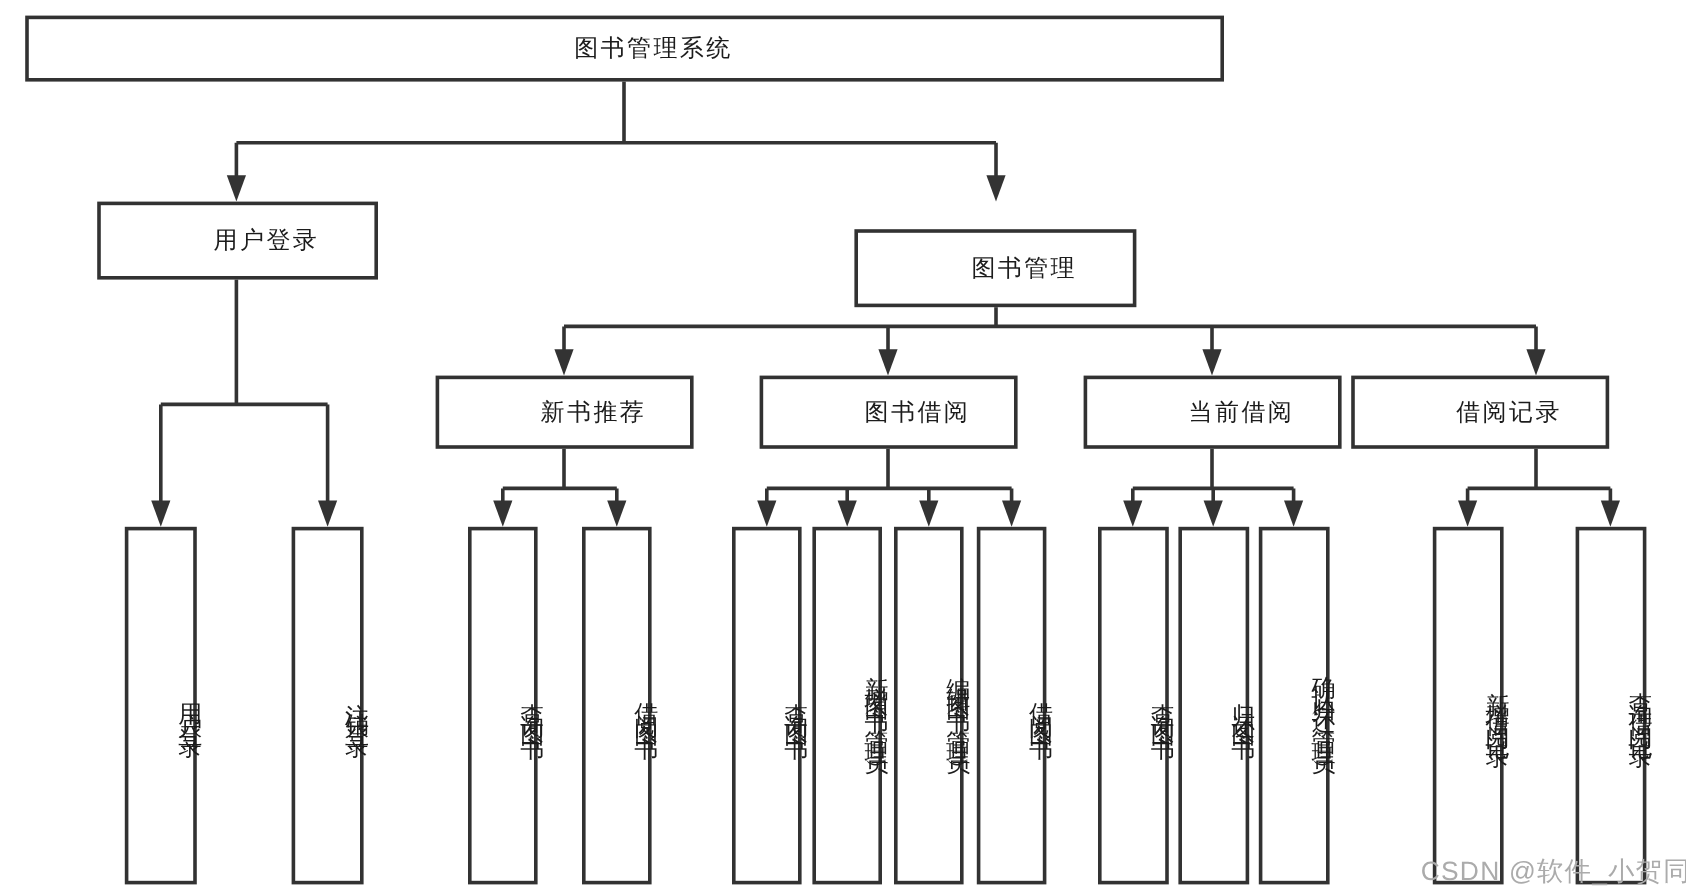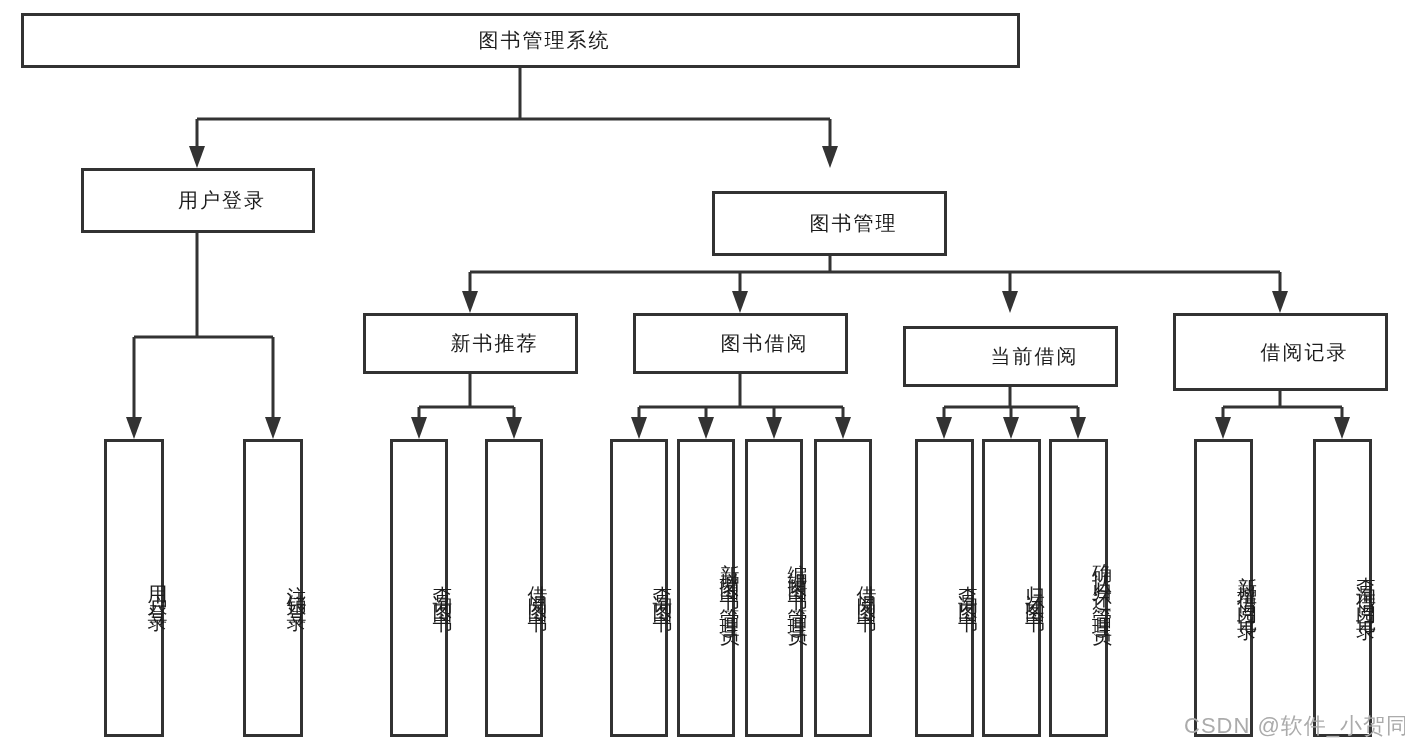--- a/index.html
+++ b/index.html
@@ -97,22 +97,22 @@
     </g>
   </svg>
 
   <div class="box" style="left:21px; top:13px; width:999px; height:55px;">图书管理系统</div>
 
   <div class="box" style="left:81px; top:168px; width:234px; height:65px;">用户登录</div>
   <div class="box" style="left:712px; top:168px; width:235px; height:65px;margin-top:23px;">图书管理</div>
 
   <div class="box" style="left:633px; top:313px; width:215px; height:61px;">图书借阅</div>
   <div class="box" style="left:363px; top:313px; width:215px; height:61px;">新书推荐</div>
-  <div class="box" style="left:903px; top:326px; width:215px; height:61px;">当前借阅</div>
-  <div class="box" style="left:1173px; top:313px; width:215px; height:78px;">借阅记录</div>
+  <div class="box" style="left:903px; top:313px; width:215px; height:61px;">当前借阅</div>
+  <div class="box" style="left:1126px; top:313px; width:215px; height:61px;">借阅记录</div>
 
   <div class="box leaf" style="left:104px; top:439px; width:60px; height:298px;">用户登录</div>
   <div class="box leaf" style="left:243px; top:439px; width:60px; height:298px;">注销登录</div>
 
   <div class="box leaf" style="left:390px; top:439px; width:58px; height:298px;">查询图书</div>
   <div class="box leaf" style="left:485px; top:439px; width:58px; height:298px;">借阅图书</div>
 
   <div class="box leaf" style="left:610px; top:439px; width:58px; height:298px;">查询图书</div>
   <div class="box leaf" style="left:677px; top:439px; width:58px; height:298px;">新增图书（管理员）</div>
   <div class="box leaf" style="left:745px; top:439px; width:58px; height:298px;">编辑图书（管理员）</div>

